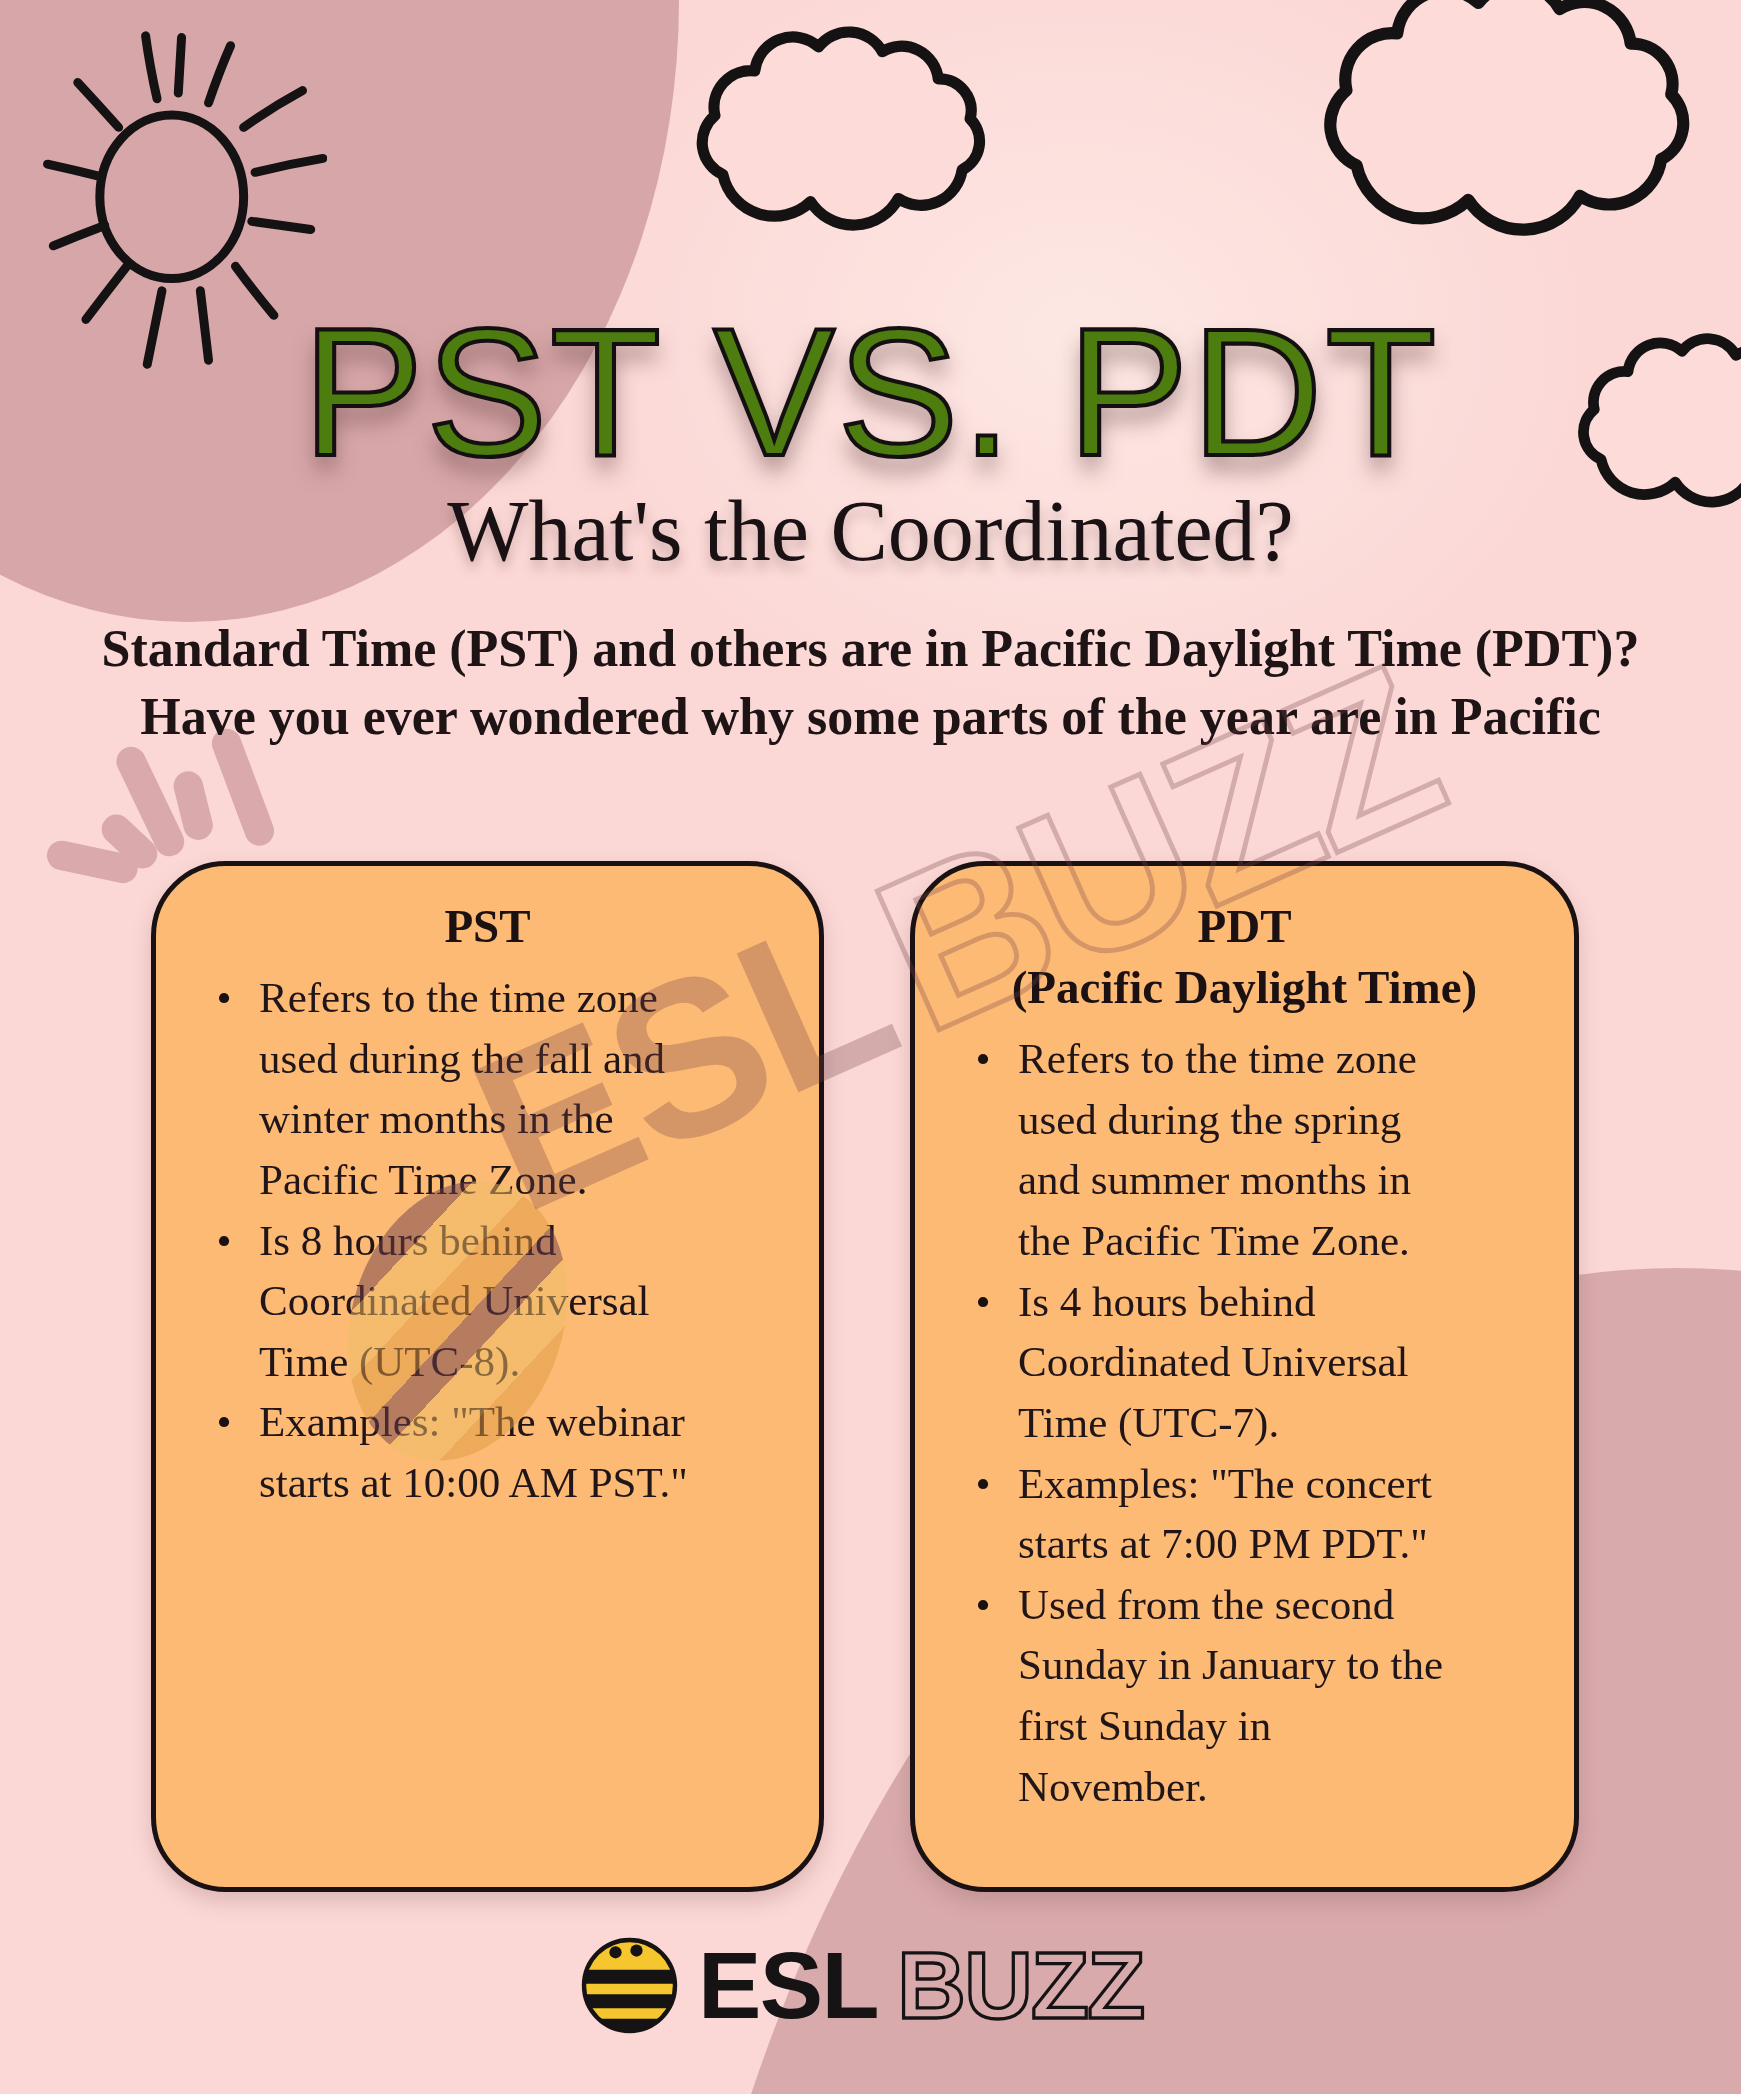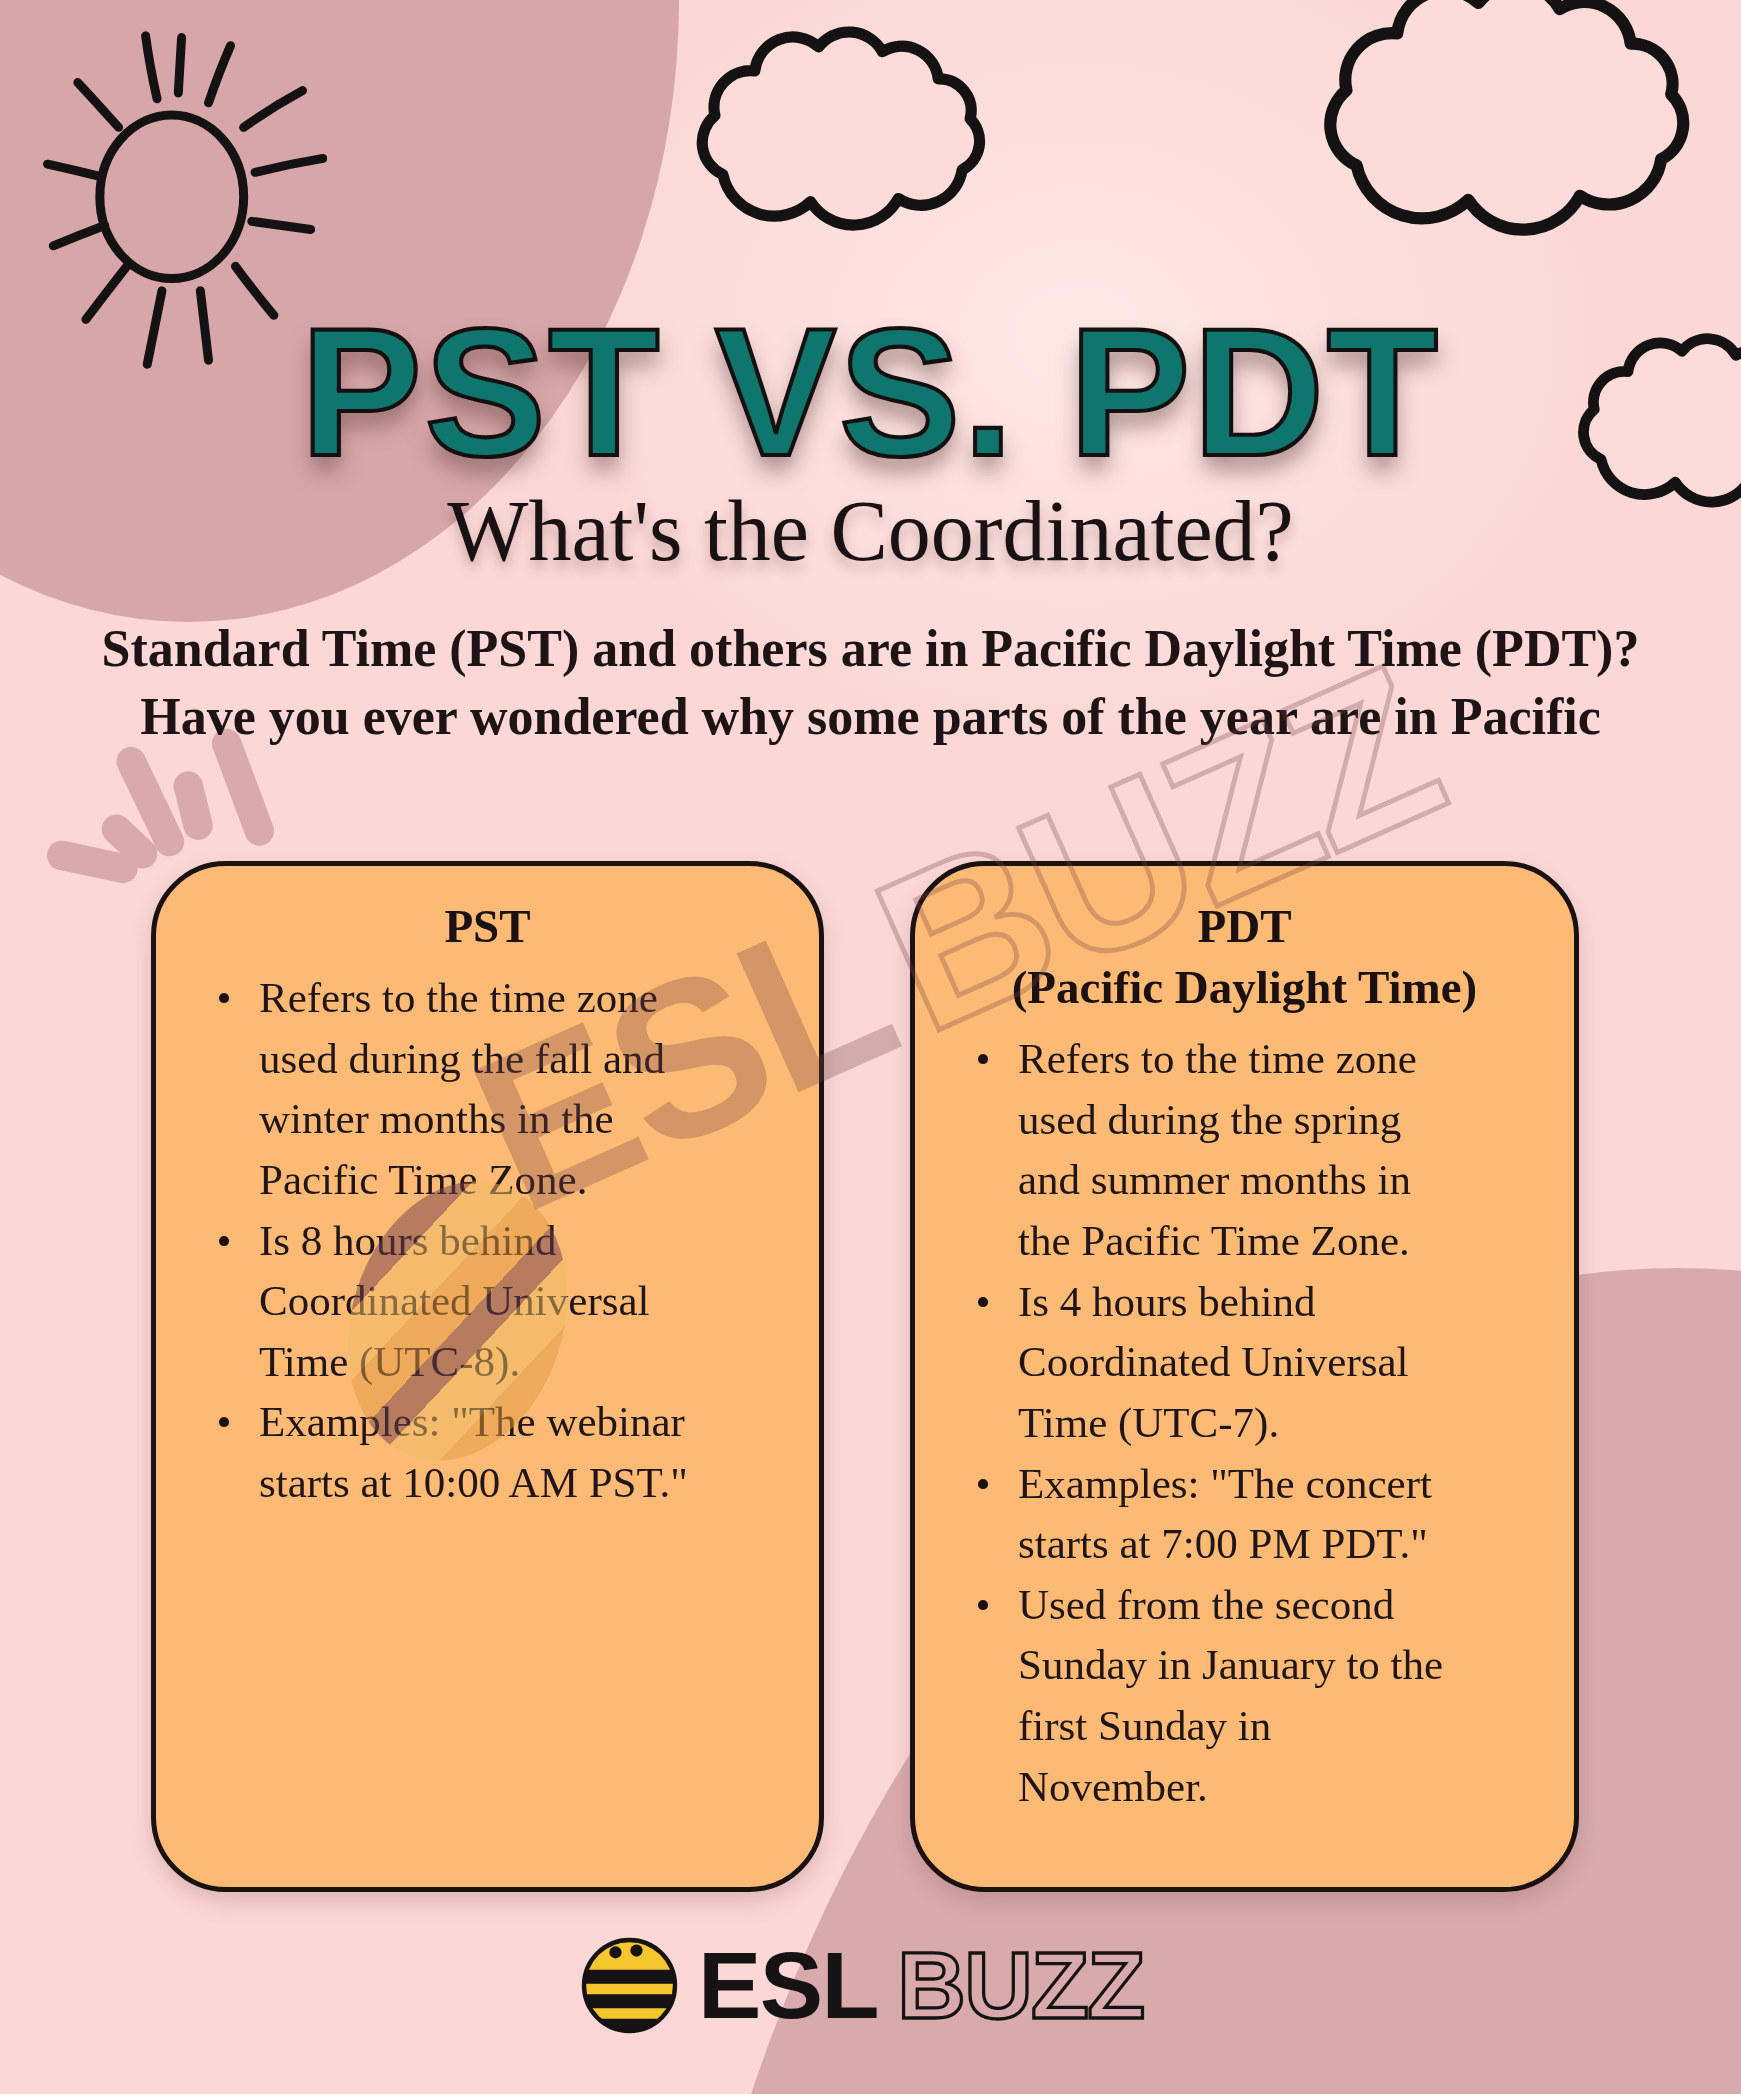--- a/index.html
+++ b/index.html
@@ -25,22 +25,22 @@
   
   .sun{left:41px;top:20.5px;z-index:1;}
   .cloud1{left:691px;top:23px;z-index:1;}
   .cloud2{left:1316px;top:-28px;z-index:1;}
   .cloud3{left:1574px;top:331px;z-index:1;}
   .burst{left:47px;top:727px;z-index:1;}
   
   .title{
     left:0;top:301px;width:100%;text-align:center;z-index:2;
     font-family:"Liberation Sans", sans-serif;
-    font-weight:700;font-size:182px;line-height:1;
-    letter-spacing:2.5px;color:#0f766e;
+    font-weight:400;font-size:182px;line-height:1;
+    letter-spacing:2.5px;color:#4d7c0f;
     -webkit-text-stroke:4.1px #141011;
     text-shadow:0 14.7px 21px rgba(92,58,58,.50);
   }
   .subtitle{
     left:0;top:484px;width:100%;text-align:center;z-index:2;
     font-family:"Liberation Serif", serif;
     font-weight:400;font-size:86px;line-height:1.1;color:#191113;
     text-shadow:0 8.2px 11.5px rgba(92,58,58,.30);
   }
   .intro{

